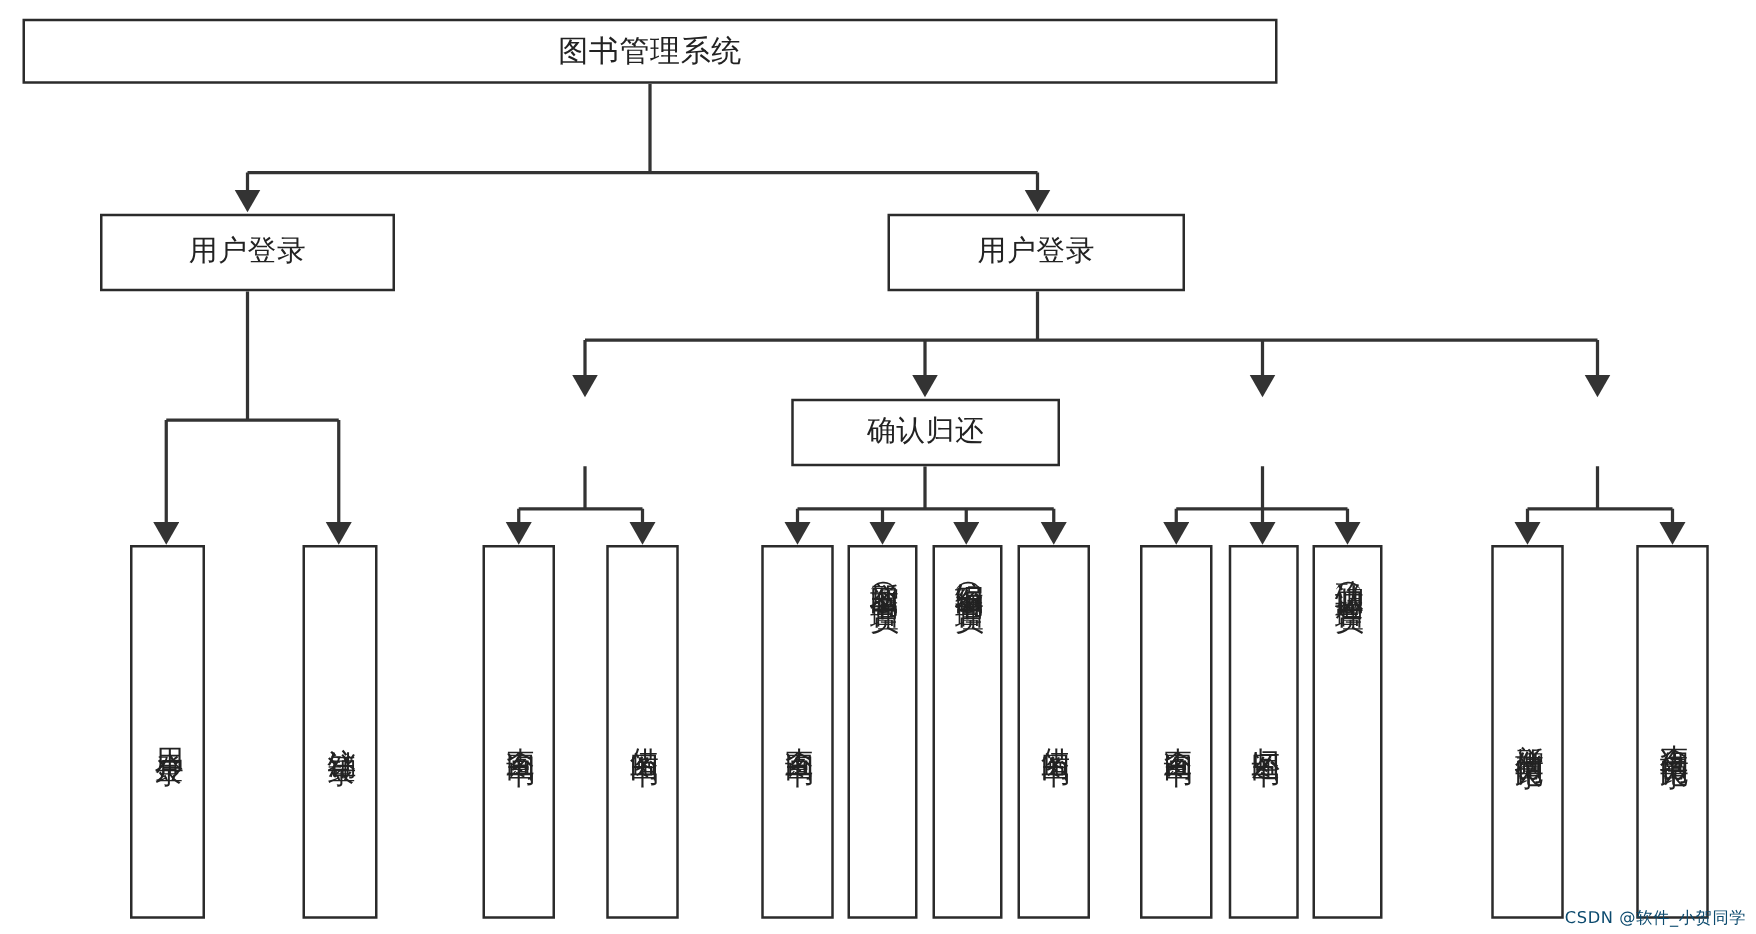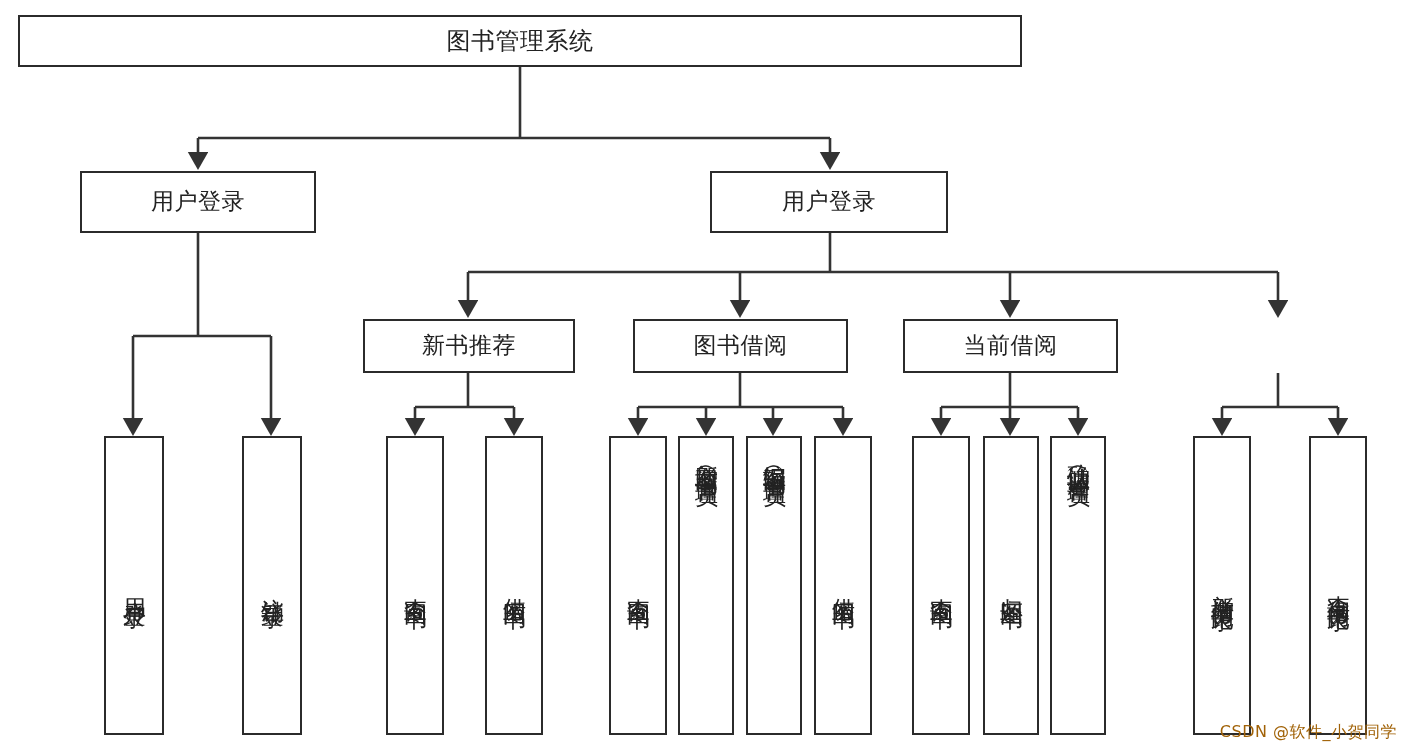--- a/index.html
+++ b/index.html
@@ -60,22 +60,22 @@
   }
   .node.vertical.centered {
     align-items: center;
     padding-top: 0;
   }
   #root-node .label { font-size: 24px; }
   .watermark {
     position: absolute;
     right: 8px;
     bottom: 4px;
-    font-size: 16px;
-    color: #a16207;
+    font-size: 13px;
+    color: #0c4a6e;
     white-space: nowrap;
     letter-spacing: 0.5px;
   }
 </style>
 </head>
 <body>
 
 <div id="diagram">
 
   <svg class="connectors" viewBox="0 0 1405 747" xmlns="http://www.w3.org/2000/svg">
@@ -132,28 +132,22 @@
     <span class="label">图书管理系统</span>
   </div>
 
   <div class="node horizontal" style="left:80px; top:171px; width:236px; height:62px;">
     <span class="label">用户登录</span>
   </div>
   <div class="node horizontal" style="left:710px; top:171px; width:238px; height:62px;">
     <span class="label">用户登录</span>
   </div>
 
-  <div class="node horizontal" style="left:363px; top:319px; width:212px; height:54px;">
-    <span class="label">新书推荐</span>
-  </div>
   <div class="node horizontal" style="left:633px; top:319px; width:215px; height:54px;">
-    <span class="label">图书借阅</span>
-  </div>
-  <div class="node horizontal" style="left:903px; top:319px; width:215px; height:54px;">
-    <span class="label">当前借阅</span>
+    <span class="label">确认归还</span>
   </div>
 
   <div class="node vertical centered" style="left:104px; top:436px; width:60px; height:299px;">
     <span class="label">用户登录</span>
   </div>
   <div class="node vertical centered" style="left:242px; top:436px; width:60px; height:299px;">
     <span class="label">注销登录</span>
   </div>
 
   <div class="node vertical centered" style="left:386px; top:436px; width:58px; height:299px;">

